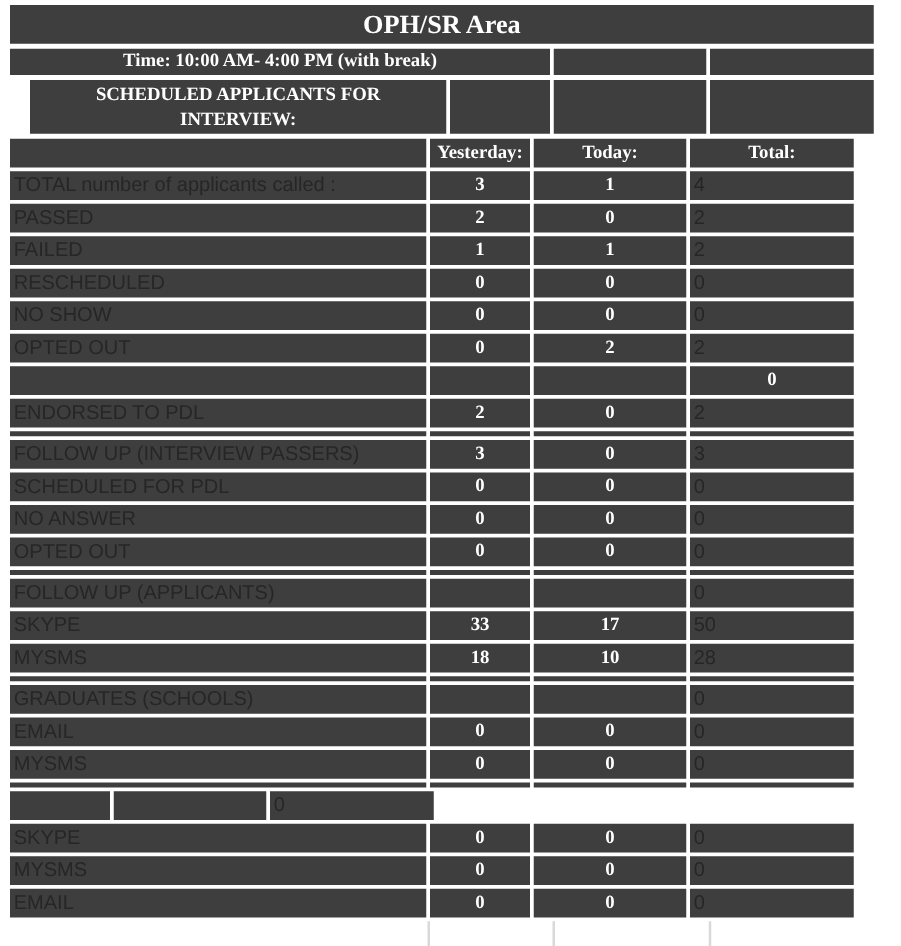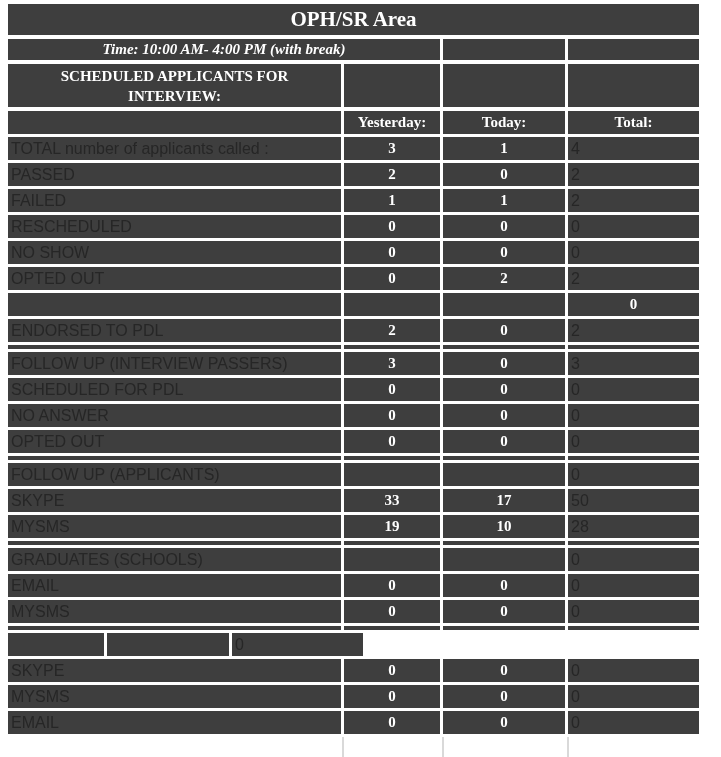--- a/index.html
+++ b/index.html
@@ -13,24 +13,24 @@
   }
   .sheet {
     position: relative;
     margin: 4px 0 0 8px;
     width: 691px;
   }
   .row { display: flex; column-gap: 3px; margin-bottom: 3px; }
   .row.topgap { margin-bottom: 4px; justify-content: flex-end; }
   .cell { background: var(--cell-bg, #3e3e3e); box-sizing: border-box; }
   .c0 { width: 333px; }
-  .c1 { width: 96px; }
+  .c1 { width: 80px; }
   .c2 { width: 122px; }
   .c3 { width: 131px; }
-  .cmerge { width: 432px; font-style: italic; }
+  .cmerge { width: 432px; }
   .cfull { width: 691px; }
 
   .title-cell {
     height: 31px;
     display: flex; align-items: center; justify-content: center;
     color: var(--white-text, #ffffff);
     font-weight: bold; font-size: 21px;
   }
   .time-cell, .time-row .cell { height: 21px; }
   .time-cell {
@@ -213,21 +213,21 @@
     <div class="cell c3 total-cell">0</div>
   </div>
       <div class="row data-row">
     <div class="cell c0 label-cell">SKYPE</div>
     <div class="cell c1 num-cell">33</div>
     <div class="cell c2 num-cell">17</div>
     <div class="cell c3 total-cell">50</div>
   </div>
       <div class="row data-row">
     <div class="cell c0 label-cell">MYSMS</div>
-    <div class="cell c1 num-cell">19</div>
+    <div class="cell c1 num-cell">18</div>
     <div class="cell c2 num-cell">10</div>
     <div class="cell c3 total-cell">28</div>
   </div>
       <div class="row sep-row">
         <div class="cell c0"></div>
         <div class="cell c1"></div>
         <div class="cell c2"></div>
         <div class="cell c3"></div>
       </div>
       <div class="row data-row">

